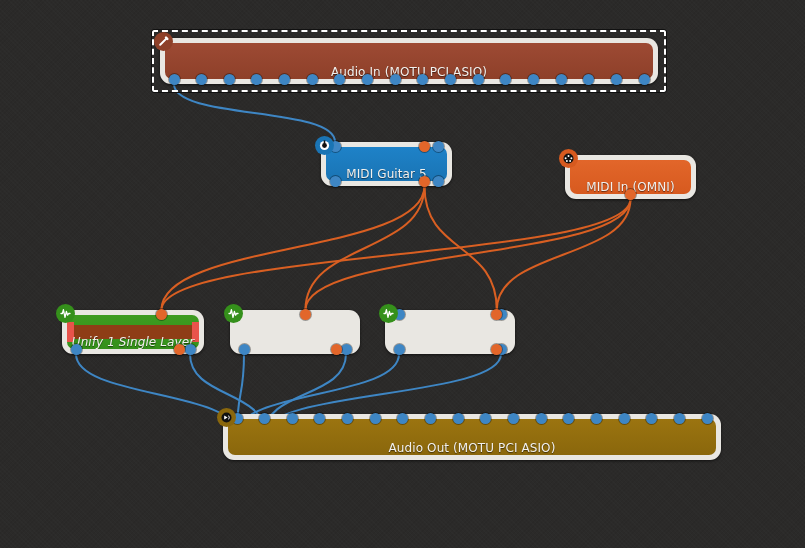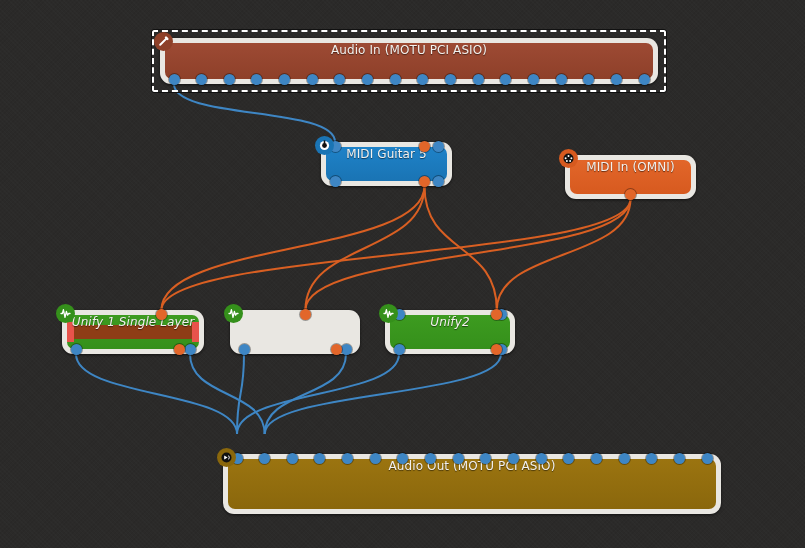--- a/index.html
+++ b/index.html
@@ -21,21 +21,21 @@
   .node{position:absolute;box-sizing:border-box;}
   .frame{
     position:absolute;left:0;top:0;width:100%;height:100%;
     border-radius:11px;
     background:#e9e7e2;
     box-shadow:0 1px 3px rgba(0,0,0,.6);
   }
   .body{
     position:absolute;left:5px;top:5px;right:5px;bottom:5px;
     border-radius:7px;
-    display:flex;align-items:flex-start;justify-content:center;
+    display:flex;align-items:flex-end;justify-content:center;
     overflow:hidden;
   }
   .label{
     position:relative;z-index:4;
     color:#f3f1ee;font-size:12px;letter-spacing:.1px;
     text-shadow:0 1px 1px rgba(0,0,0,.55);
     white-space:nowrap;
   }
   .node.wide .label{font-size:12px;}
 
@@ -198,36 +198,33 @@
             <path d="M2 6.5 L3.4 6.5 L4.4 2.6 L6.0 10.4 L7.4 4.4 L8.6 8.2 L9.6 6.5 L11 6.5" stroke="#fff" stroke-width="1.3" fill="none" stroke-linejoin="round" stroke-linecap="round"></path>
           </svg>
         </div>
         <div class="port audio bottom" style="left: 14px;"></div>
         <div class="port audio bottom" style="left: 116px;"></div>
         <div class="port midiport top" style="left: 75.4px;"></div>
         <div class="port midiport bottom" style="left: 106.6px;"></div>
       </div>
       <div class="node" style="left: 385px; top: 310px; width: 130px; height: 44px;">
         <div class="frame"></div>
-        <div class="body plugin-green">
-          <div class="label">Unify2</div>
-        </div>
         <div class="badge" style="background: rgb(53, 144, 27);">
           <svg width="13" height="13" viewBox="0 0 13 13">
             <path d="M2 6.5 L3.4 6.5 L4.4 2.6 L6.0 10.4 L7.4 4.4 L8.6 8.2 L9.6 6.5 L11 6.5" stroke="#fff" stroke-width="1.3" fill="none" stroke-linejoin="round" stroke-linecap="round"></path>
           </svg>
         </div>
         <div class="port audio top" style="left: 14px;"></div>
         <div class="port audio top" style="left: 116px;"></div>
         <div class="port audio bottom" style="left: 14px;"></div>
         <div class="port audio bottom" style="left: 116px;"></div>
         <div class="port midiport top" style="left: 111.8px;"></div>
         <div class="port midiport bottom" style="left: 111.8px;"></div>
       </div>
-      <div class="node wide" style="left: 223px; top: 454px; width: 498px; height: 60px; padding-left: 9px;">
+      <div class="node wide" style="left: 223px; top: 414px; width: 498px; height: 46px; padding-left: 9px;">
         <div class="frame"></div>
         <div class="body audio-out">
           <div class="label">Audio Out (MOTU PCI ASIO)</div>
         </div>
         <div class="badge" style="background: rgb(138, 103, 12);">
           <svg width="13" height="13" viewBox="0 0 13 13">
             <circle cx="6.5" cy="6.5" r="5" fill="#111"></circle>
             <path d="M4.2 4.4 L7.6 6.5 L4.2 8.6 Z" fill="#fff"></path>
             <path d="M8.6 4.6 Q10.0 6.5 8.6 8.4" stroke="#fff" stroke-width="1" fill="none"></path>
           </svg>

